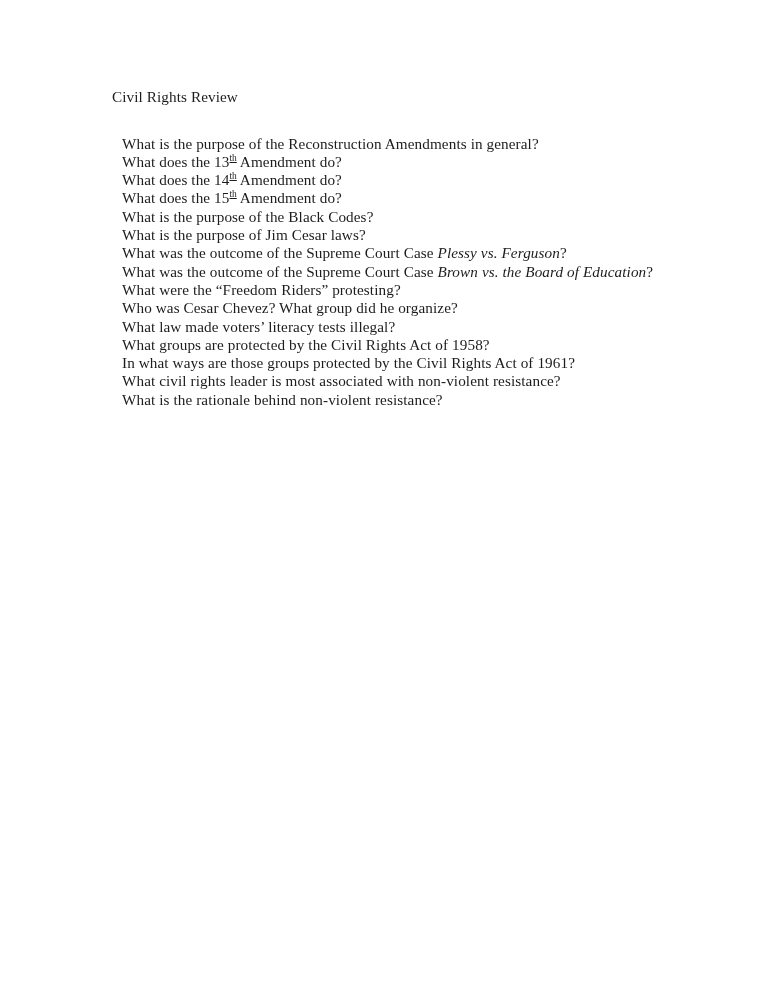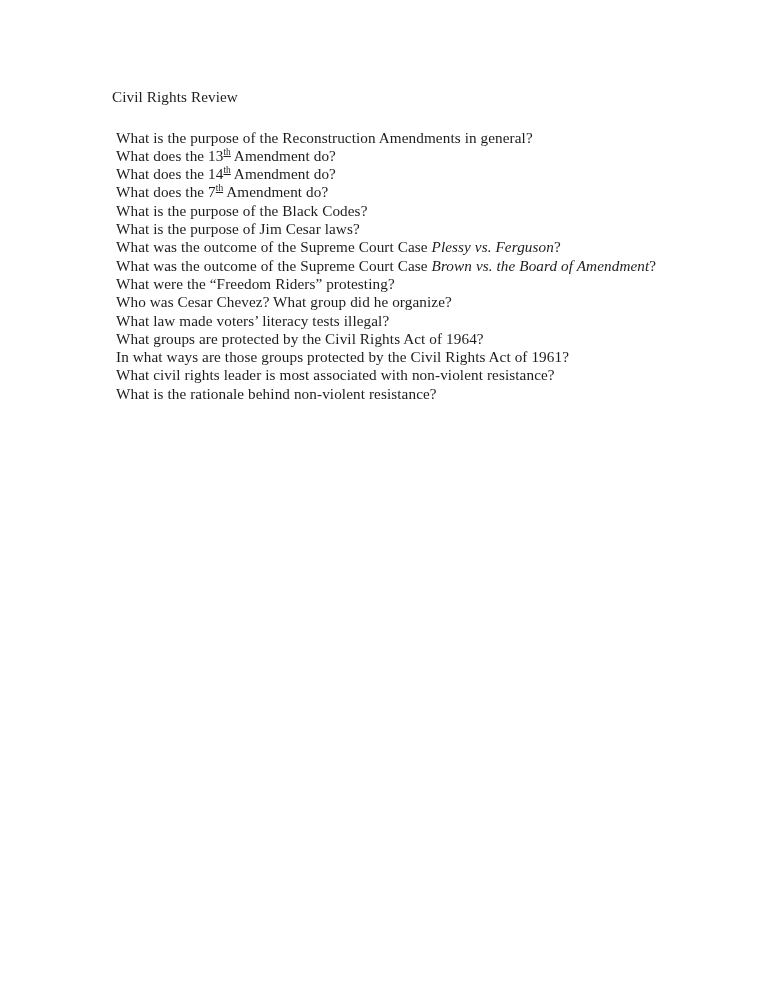--- a/index.html
+++ b/index.html
@@ -31,21 +31,21 @@
     font-size: 15.2px;
     line-height: 18.3px;
     letter-spacing: 0.1px;
     white-space: nowrap;
   }
   .spacer-line {
     height: 18.3px;
   }
   .q-list {
     list-style: none;
-    margin: 4px;
+    margin: 10px;
     padding: 0;
   }
   .q-line {
     font-size: 15.2px;
     line-height: 18.3px;
     letter-spacing: 0.1px;
     white-space: nowrap;
   }
   .case-title {
     font-style: italic;
@@ -65,28 +65,28 @@
   <div class="content">
 
     <div class="doc-title">Civil Rights Review</div>
 
     <div class="spacer-line"></div>
 
     <div class="q-list">
         <div class="q-line"><span>What is the purpose of the Reconstruction Amendments in general?</span></div>
         <div class="q-line"><span>What does the 13</span><sup class="ord">th</sup><span> Amendment do?</span></div>
         <div class="q-line"><span>What does the 14</span><sup class="ord">th</sup><span> Amendment do?</span></div>
-        <div class="q-line"><span>What does the 7</span><sup class="ord">th</sup><span> Amendment do?</span></div>
+        <div class="q-line"><span>What does the 15</span><sup class="ord">th</sup><span> Amendment do?</span></div>
         <div class="q-line"><span>What is the purpose of the Black Codes?</span></div>
         <div class="q-line"><span>What is the purpose of Jim Cesar laws?</span></div>
         <div class="q-line"><span>What was the outcome of the Supreme Court Case </span><span class="case-title">Plessy vs. Ferguson</span><span>?</span></div>
-        <div class="q-line"><span>What was the outcome of the Supreme Court Case </span><span class="case-title">Brown vs. the Board of Amendment</span><span>?</span></div>
+        <div class="q-line"><span>What was the outcome of the Supreme Court Case </span><span class="case-title">Brown vs. the Board of Education</span><span>?</span></div>
         <div class="q-line"><span>What were the “Freedom Riders” protesting?</span></div>
         <div class="q-line"><span>Who was Cesar Chevez? What group did he organize?</span></div>
         <div class="q-line"><span>What law made voters’ literacy tests illegal?</span></div>
-        <div class="q-line"><span>What groups are protected by the Civil Rights Act of 1964?</span></div>
+        <div class="q-line"><span>What groups are protected by the Civil Rights Act of 1958?</span></div>
         <div class="q-line"><span>In what ways are those groups protected by the Civil Rights Act of 1961?</span></div>
         <div class="q-line"><span>What civil rights leader is most associated with non-violent resistance?</span></div>
         <div class="q-line"><span>What is the rationale behind non-violent resistance?</span></div>
       </div>
 
   </div>
 </div>
 
 </body></html>

